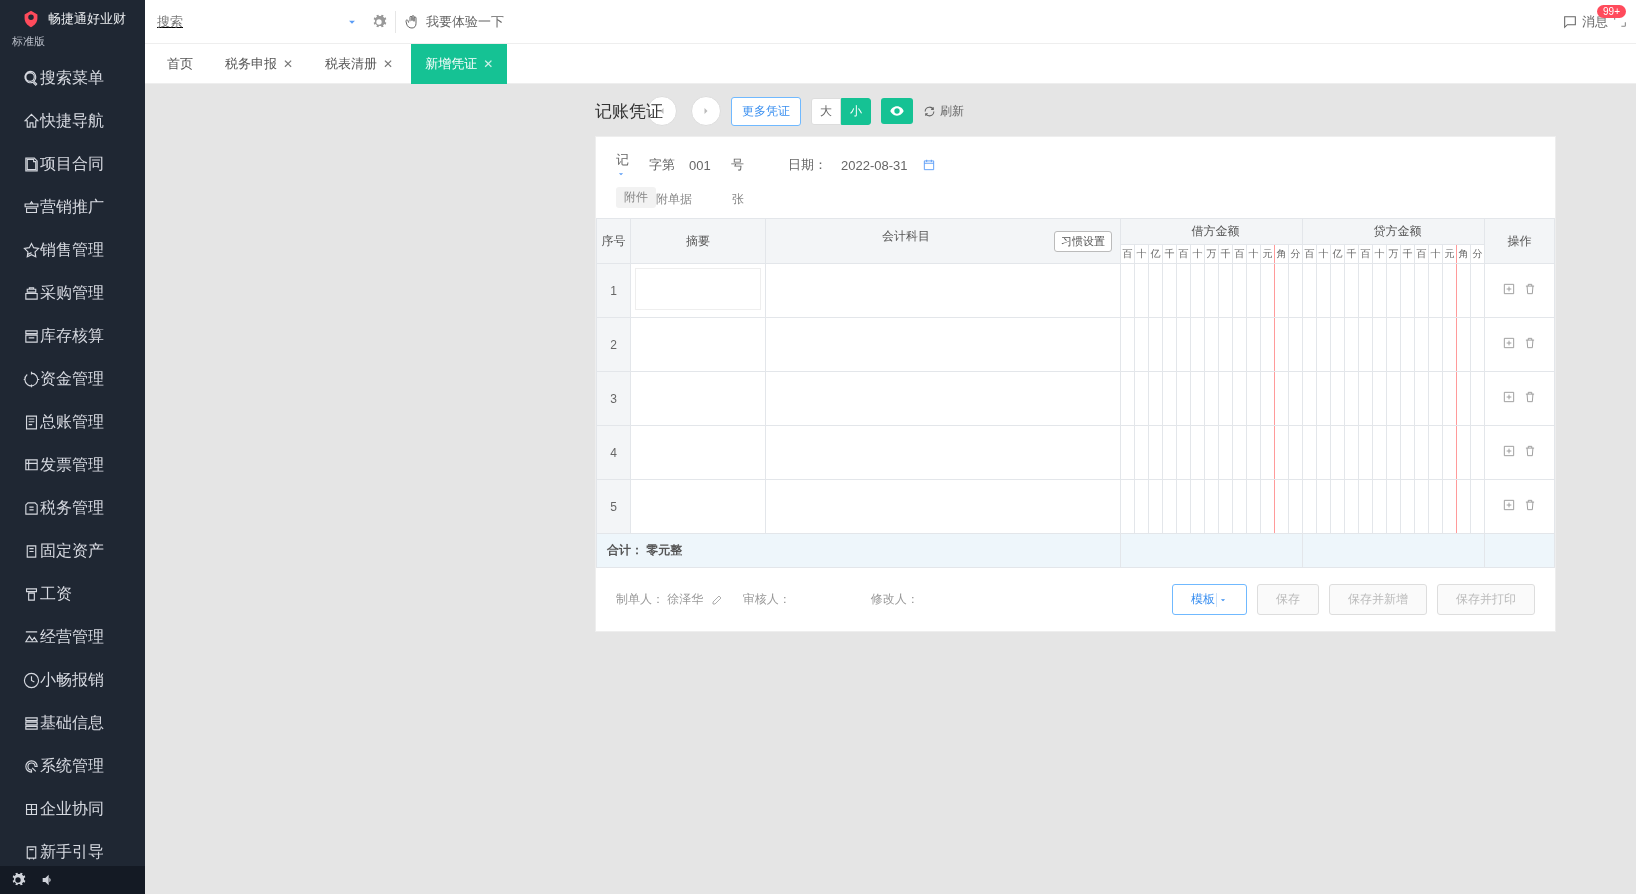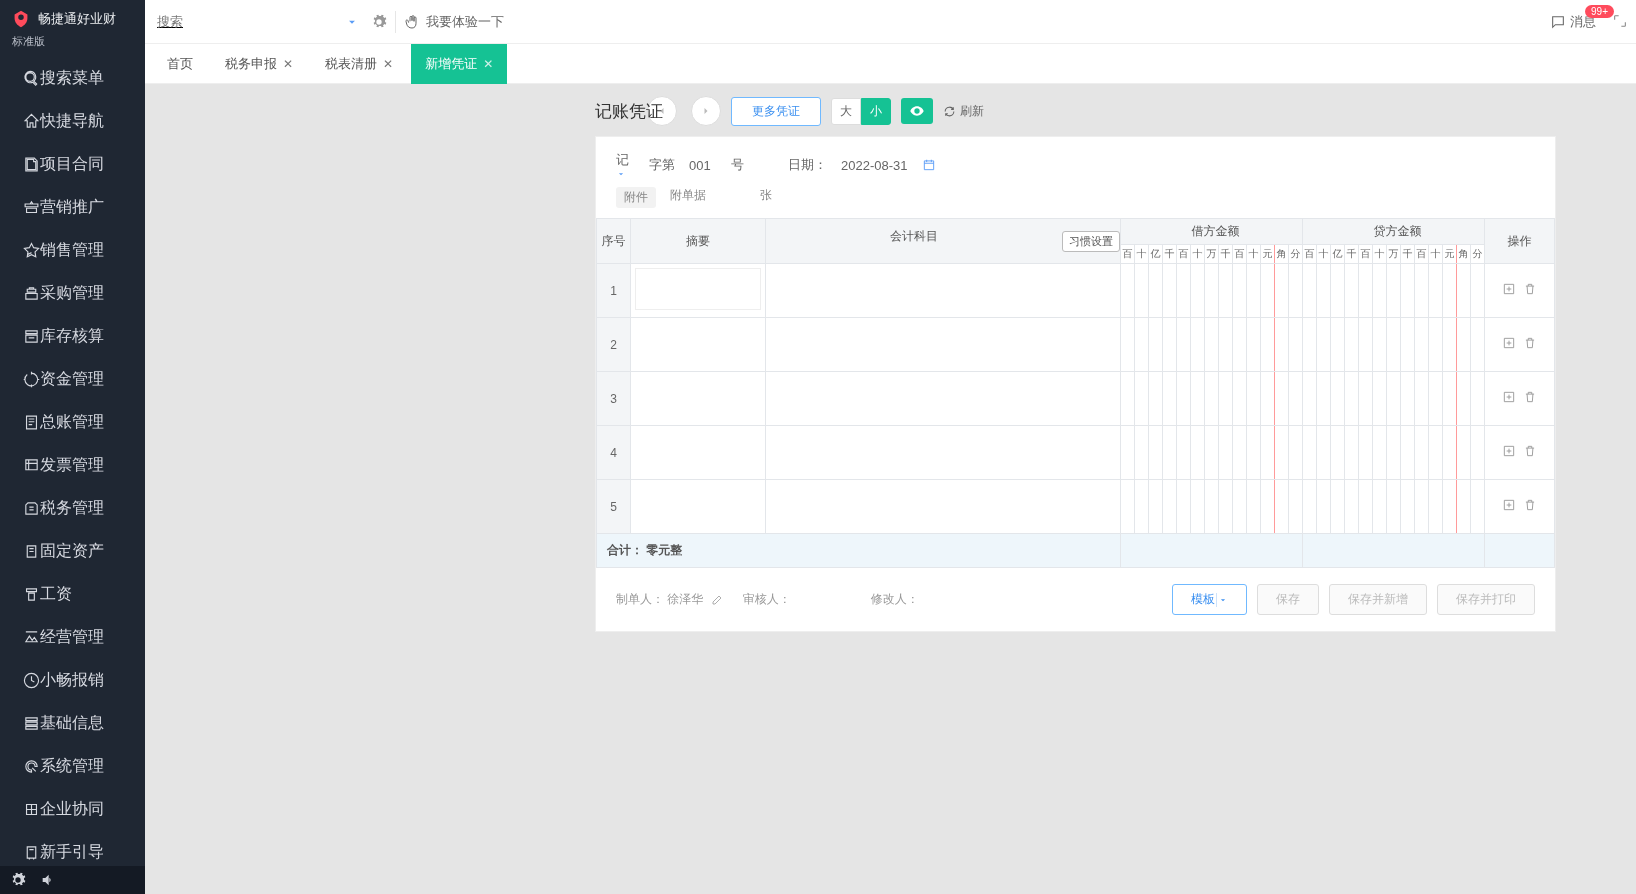--- a/index.html
+++ b/index.html
@@ -1,86 +1,86 @@
 <!DOCTYPE html>
 <html><head>
 <meta charset="utf-8">
 <style>
 * { margin: 0; padding: 0; box-sizing: border-box; font-family: "Microsoft YaHei", Arial, sans-serif; }
 body { background: #f5f5f5; overflow: hidden; }
 .app { display: flex; height: 100vh; }
 
 
 .sidebar { width: 145px; background: #1f2733; color: #cfd3da; display: flex; flex-direction: column; flex-shrink: 0; }
-.logo-area { padding: 8px 10px 4px; display: flex; align-items: center; gap: 6px; }
+.logo-area { padding: 8px 10px 4px; display: flex; align-items: center; gap: 6px; margin-left: 10px; }
 .logo-icon { width: 22px; height: 22px; color: #ff4b5c; }
 .logo-text { font-size: 13px; color: #eaecef; font-weight: 500; }
 .edition { font-size: 11px; color: #b9bec8; padding: 0 12px 8px; }
 .menu { flex: 1; overflow-y: auto; }
 .menu-item { display: flex; align-items: center; padding: 11px 14px; cursor: pointer; font-size: 16px; color: #d6d9e0; margin-left: 8px; }
 .menu-icon { width: 18px; height: 18px; flex-shrink: 0; display: inline-flex; align-items: center; justify-content: center; }
 .footer-bar { height: 28px; background: #141a24; display: flex; align-items: center; gap: 14px; padding: 0 10px; }
 .footer-icon { width: 16px; height: 16px; color: #cfd3da; }
 
 
 .main { flex: 1; display: flex; flex-direction: column; background: #fff; min-width: 0; }
 .topbar { display: flex; align-items: center; height: 44px; border-bottom: 1px solid #eee; padding: 0 8px; gap: 8px; }
 .search-box { display: flex; align-items: center; width: 210px; height: 30px; border: none; padding: 0 4px; text-decoration: underline; }
 .search-box input { flex:1; border:none; outline:none; font-size:13px; color:#888; }
 .chevron-down { color:#5a9cf6; }
 .gear { color:#999; }
 .divider-v { width:1px; height:22px; background:#e6e6e6; }
 .try-link { display:flex; align-items:center; gap:6px; color:#666; font-size:13px; cursor:pointer; }
-.top-right { margin-left:auto; display:flex; align-items:flex-start; gap:16px; }
+.top-right { margin-left:auto; display:flex; align-items:flex-start; gap:4px; }
 .msg { display:flex; align-items:center; gap:4px; color:#666; font-size:13px; position:relative; }
 .badge { position:absolute; top:-8px; right:-18px; background:#ff4b5c; color:#fff; font-size:10px; border-radius:9px; padding:1px 6px; }
 
 .tabs { display:flex; align-items:flex-start; height:40px; border-bottom:1px solid #eee; padding:0 8px; gap:4px; }
 .tab { display:flex; align-items:center; gap:6px; padding:0 14px; height:40px; font-size:13px; color:#555; cursor:pointer; position:relative; }
 .tab.active { background:#15c294; color:#fff; }
 .tab .close { font-size:12px; color:inherit; opacity:.8; cursor:pointer; }
 
 .content { flex:1; background:#e5e5e5; overflow:auto; padding:0; }
 .toolbar { display:flex; align-items:center; gap:10px; padding:12px 0 10px 450px; }
 .page-title { font-size:17px; color:#333; font-weight:500; margin-right:2px; position:relative; z-index:1; }
 .nav-circle { width:30px; height:30px; border:1px solid #ddd; border-radius:50%; display:inline-flex; align-items:center; justify-content:center; color:#bbb; cursor:pointer; background:#fff; margin-left:-28px; }
 .nav-circle.second { margin-left:4px; }
-.btn-outline { border:1px solid #70b9ff; color:#3a8ff0; background:#fff; padding:5px 20px; border-radius:3px; font-size:12px; cursor:pointer; }
+.btn-outline { border:1px solid #70b9ff; color:#3a8ff0; background:#fff; padding:5px 10px; border-radius:3px; font-size:12px; cursor:pointer; }
 .size-group { display:flex; }
 .size-btn { border:1px solid #ddd; padding:4px 8px; font-size:12px; background:#fff; color:#666; cursor:pointer; }
 .size-btn.on { background:#15c294; color:#fff; border-color:#15c294; }
 .size-btn:first-child { border-radius:3px 0 0 3px; }
 .size-btn:last-child { border-radius:0 3px 3px 0; }
 .eye-btn { width:32px; height:26px; background:#15c294; border-radius:3px; display:inline-flex; align-items:center; justify-content:center; color:#fff; cursor:pointer; }
 .refresh { display:inline-flex; align-items:center; gap:4px; color:#666; font-size:12px; cursor:pointer; }
 
 .voucher-card { background:#fff; margin:0 80px 20px 450px; border:1px solid #eee; }
 .v-header { display:flex; align-items:center; gap:14px; padding:14px 20px 8px; font-size:13px; color:#666; }
 .v-prefix { position:relative; }
 .v-prefix .chev { color:#5a9cf6; margin-left:6px; }
 .v-num { display:inline-block; min-width:28px; }
 .cal-icon { color:#5a9cf6; }
-.v-header2 { display:flex; align-items:flex-start; gap:14px; padding:0 20px 10px; font-size:12px; color:#888; }
+.v-header2 { display:flex; align-items:flex-end; padding:0 20px 10px; font-size:12px; color:#888; }
 .pill { background:#f2f2f2; border-radius:3px; padding:2px 8px; color:#888; font-size:12px; }
 
 .vtable { width:calc(100% - 0px); border-collapse:collapse; font-size:12px; color:#666; }
 .vtable th, .vtable td { border:1px solid #e3e6ea; text-align:center; }
 .vtable thead th { background:#f3f5f7; font-weight:500; color:#555; }
 .th-seq { width:34px; }
 .th-summary { width:135px; }
 .th-account { }
 .th-ops { width:70px; }
 .amount-head { height:26px;padding-left:8px; }
 .digit-row td { font-size:10px; padding:2px 0; width:14px; }
 .body-row td { height:52px; }
 .body-row .seq { background:#f3f5f7; }
 .body-row .summary-cell { padding:4px; }
 .summary-input { width:100%; height:42px; border:1px solid #fff; outline:none; resize:none; font-size:12px; }
 .row1 .summary-input { border:1px solid #eee; background:#fff; }
-.habit-btn { border:1px solid #bbb; border-radius:3px; padding:2px 6px; font-size:11px; cursor:pointer; background:#fff; float:right; margin:3px 0; color:#555; }
+.habit-btn { border:1px solid #bbb; border-radius:3px; padding:2px 6px; font-size:11px; cursor:pointer; background:#fff; float:right; margin:3px 8px; color:#555; }
 .digit-cell { width:14px; border-left:1px solid #eee; }
 .digit-cell.red-div { border-right:1px solid #ff9a9a; }
 .ops-cell svg { margin:0 2px; cursor:pointer; color:#999; }
 .total-row td { background:#eef6fb; height:34px; text-align:left; padding-left:10px; color:#555;font-weight:bold; }
 
 .v-footer { display:flex; align-items:center; padding:16px 20px; font-size:12px; color:#999; gap:20px; }
 .v-footer .right { margin-left:auto; display:flex; gap:10px; }
 .fbtn { border:1px solid #ddd; background:#fafafa; color:#bbb; padding:6px 18px; border-radius:3px; font-size:12px; cursor:not-allowed; }
 .fbtn.tpl { border:1px solid #70b9ff; color:#3a8ff0; background:#fff; cursor:pointer; display:inline-flex; align-items:center; gap:1px; }
 .fbtn.tpl .sep { width:1px; height:14px; background:#cde2fb; }

